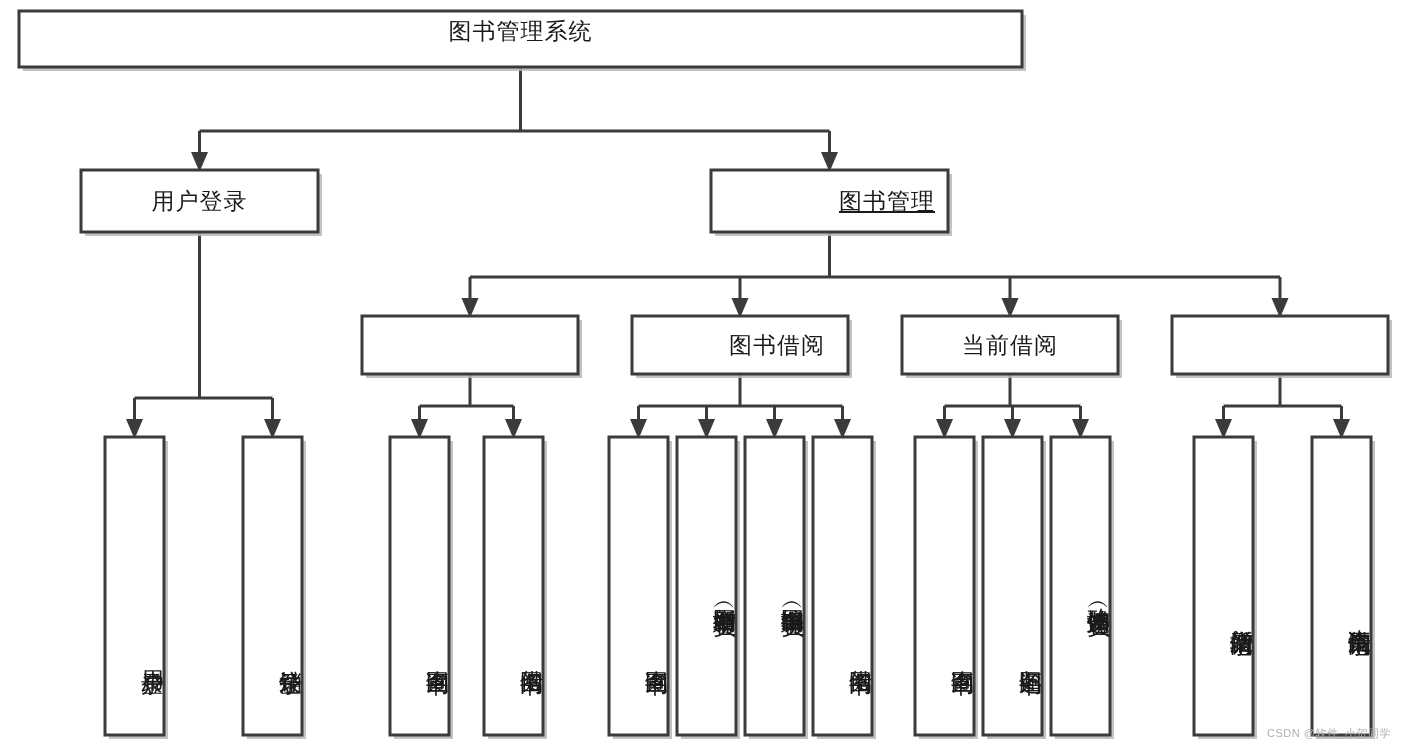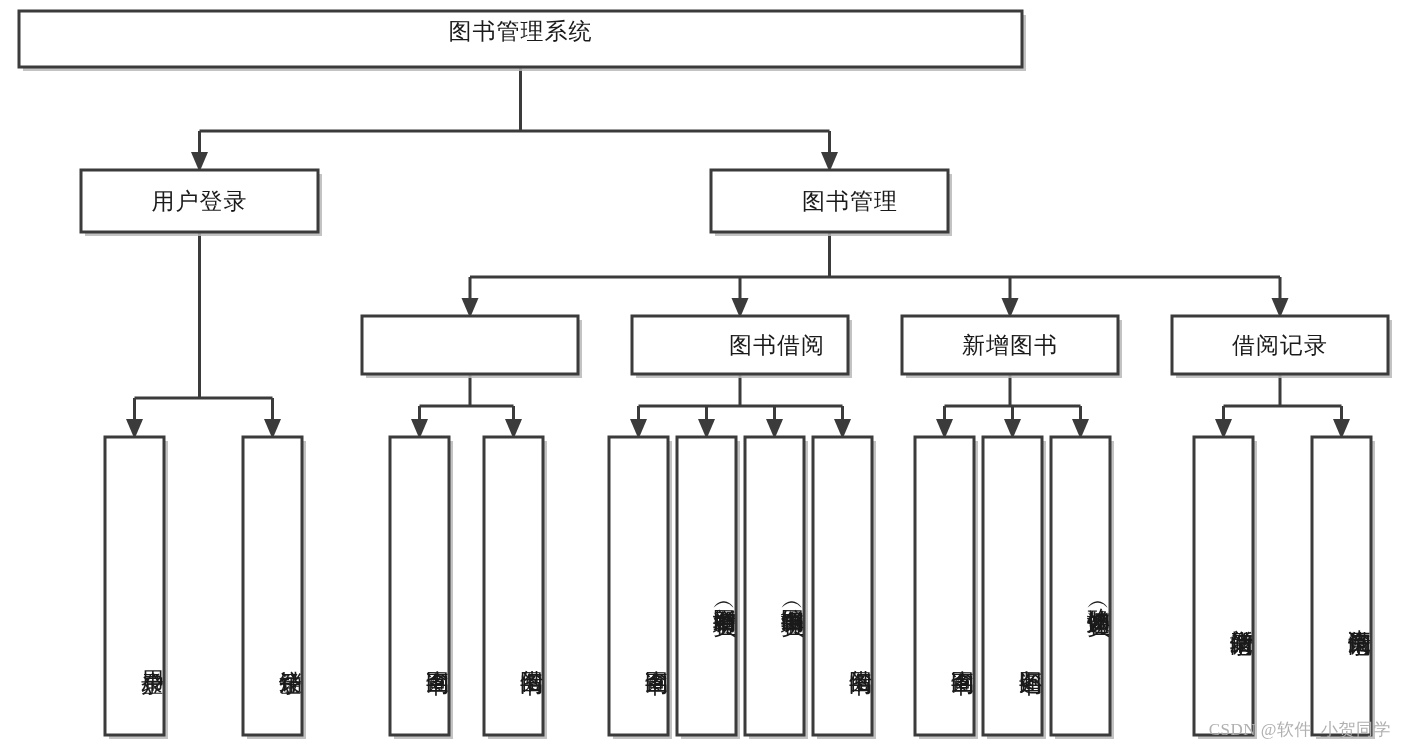--- a/index.html
+++ b/index.html
@@ -70,22 +70,22 @@
     font-size: 23px;
     color: #1a1a1a;
     letter-spacing: 1px;
     white-space: nowrap;
     pointer-events: none;
   }
   #watermark {
     position: absolute;
     right: 14px;
     bottom: 6px;
-    font-family: Liberation Serif, serif;
-    font-size: 17px;
+    font-family: Liberation Sans, sans-serif;
+    font-size: 11px;
     color: #b0b0b0;
     letter-spacing: 0.5px;
     white-space: nowrap;
   }
 </style>
 </head>
 <body>
 
 <div id="diagram-root">
 
@@ -187,28 +187,27 @@
 
       <rect class="node-box" x="1194" y="437" width="59" height="298"></rect>
       <rect class="node-box" x="1312" y="437" width="59" height="298"></rect>
     </g>
   </svg>
 
   <div class="hlabel-wrap" style="left:19px; top:11px; width:1003px; height:40px;">图书管理系统</div>
 
   <div class="hlabel-wrap" style="left:81px; top:170px; width:237px; height:62px;">用户登录</div>
 
-  <div class="hlabel-wrap" style="left:707px; top:170px; width:286px; height:62px;">图书管理</div>
+  <div class="hlabel-wrap" style="left:744px; top:170px; width:286px; height:62px;text-decoration:underline;">图书管理</div>
 
 
   <div class="hlabel-wrap" style="left:632px; top:316px; width:216px; height:58px;margin-left:37px;">图书借阅</div>
 
-  <div class="hlabel-wrap" style="left:902px; top:316px; width:216px; height:58px;">新增图书</div>
-
-  <div class="hlabel-wrap" style="left:1172px; top:316px; width:216px; height:58px;">借阅记录</div>
+  <div class="hlabel-wrap" style="left:902px; top:316px; width:216px; height:58px;">当前借阅</div>
+
 
   <div class="vlabel-wrap" style="left:105px; top:437px; width:59px; height:298px; padding-top:68px;">用户登录</div>
 
   <div class="vlabel-wrap" style="left:243px; top:437px; width:59px; height:298px; padding-top:68px;">注销登录</div>
 
   <div class="vlabel-wrap" style="left:390px; top:437px; width:59px; height:298px; padding-top:68px;">查询图书</div>
 
   <div class="vlabel-wrap" style="left:484px; top:437px; width:59px; height:298px; padding-top:68px;">借阅图书</div>
 
   <div class="vlabel-wrap" style="left:609px; top:437px; width:59px; height:298px; padding-top:68px;">查询图书</div>

